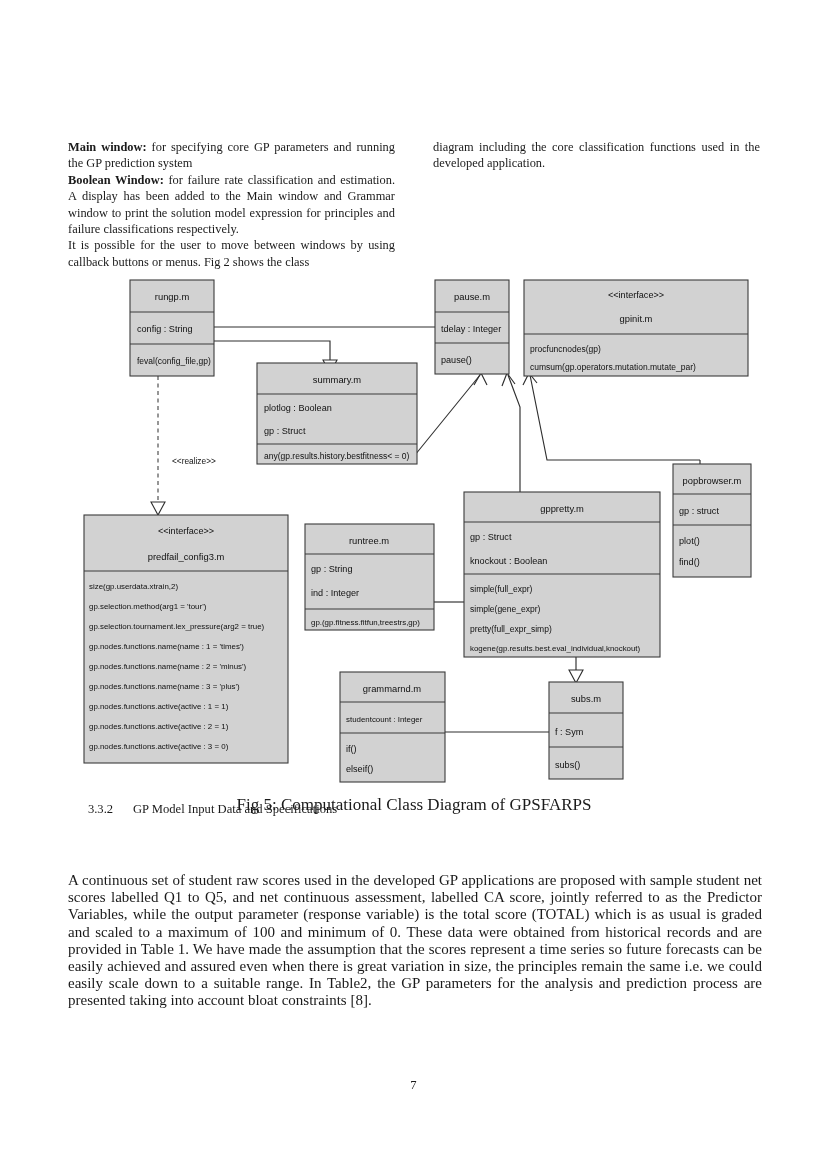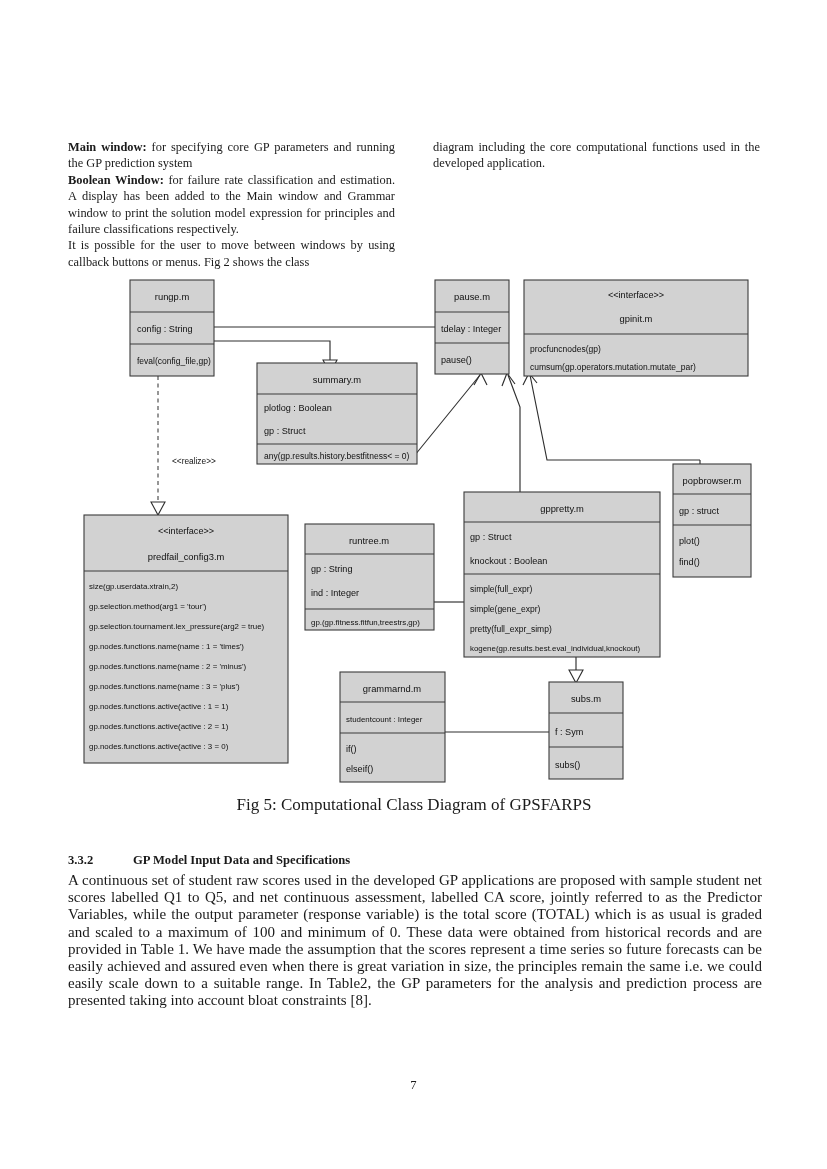--- a/index.html
+++ b/index.html
@@ -55,26 +55,27 @@
     top: 795px;
     left: 68px;
     width: 692px;
     text-align: center;
     font-size: 17px;
   }
 
   
   .sec-head {
     position: absolute;
-    top: 853px;
+    top: 802px;
     left: 68px;
     width: 692px;
     font-size: 12.6px;
-    font-weight: bold;
+    font-weight: normal;
     display: flex;
+    text-align: center;
   }
   .sec-num { width: 65px; flex: 0 0 65px; }
 
   .body-text {
     position: absolute;
     top: 872px;
     left: 68px;
     width: 694px;
     font-size: 15px;
     line-height: 17.2px;
@@ -118,21 +119,21 @@
 
 <div class="page">
 
   <div class="intro">
     <div class="intro-col">
       <p><b>Main window:</b><span> for specifying core GP parameters and running the GP prediction system</span></p>
       <p><b>Boolean Window:</b><span> for failure rate classification and estimation. A display has been added to the Main window and Grammar window to print the solution model expression for principles and failure classifications respectively.</span></p>
       <p><span>It is possible for the user to move between windows by using callback buttons or menus. Fig 2 shows the class</span></p>
     </div>
     <div class="intro-col">
-      <p><span>diagram including the core computational functions used in the developed application.</span></p>
+      <p><span>diagram including the core classification functions used in the developed application.</span></p>
     </div>
   </div>
 
   <div class="figure-wrap">
     <svg class="figure-svg" width="710" height="540" viewBox="0 0 710 540" xmlns="http://www.w3.org/2000/svg">
 
       <g>
 
         <path class="conn" d="M 112 55 L 430 55"></path>
         <path class="arrow-open" d="M 421 48 L 432 55 L 421 62"></path>

